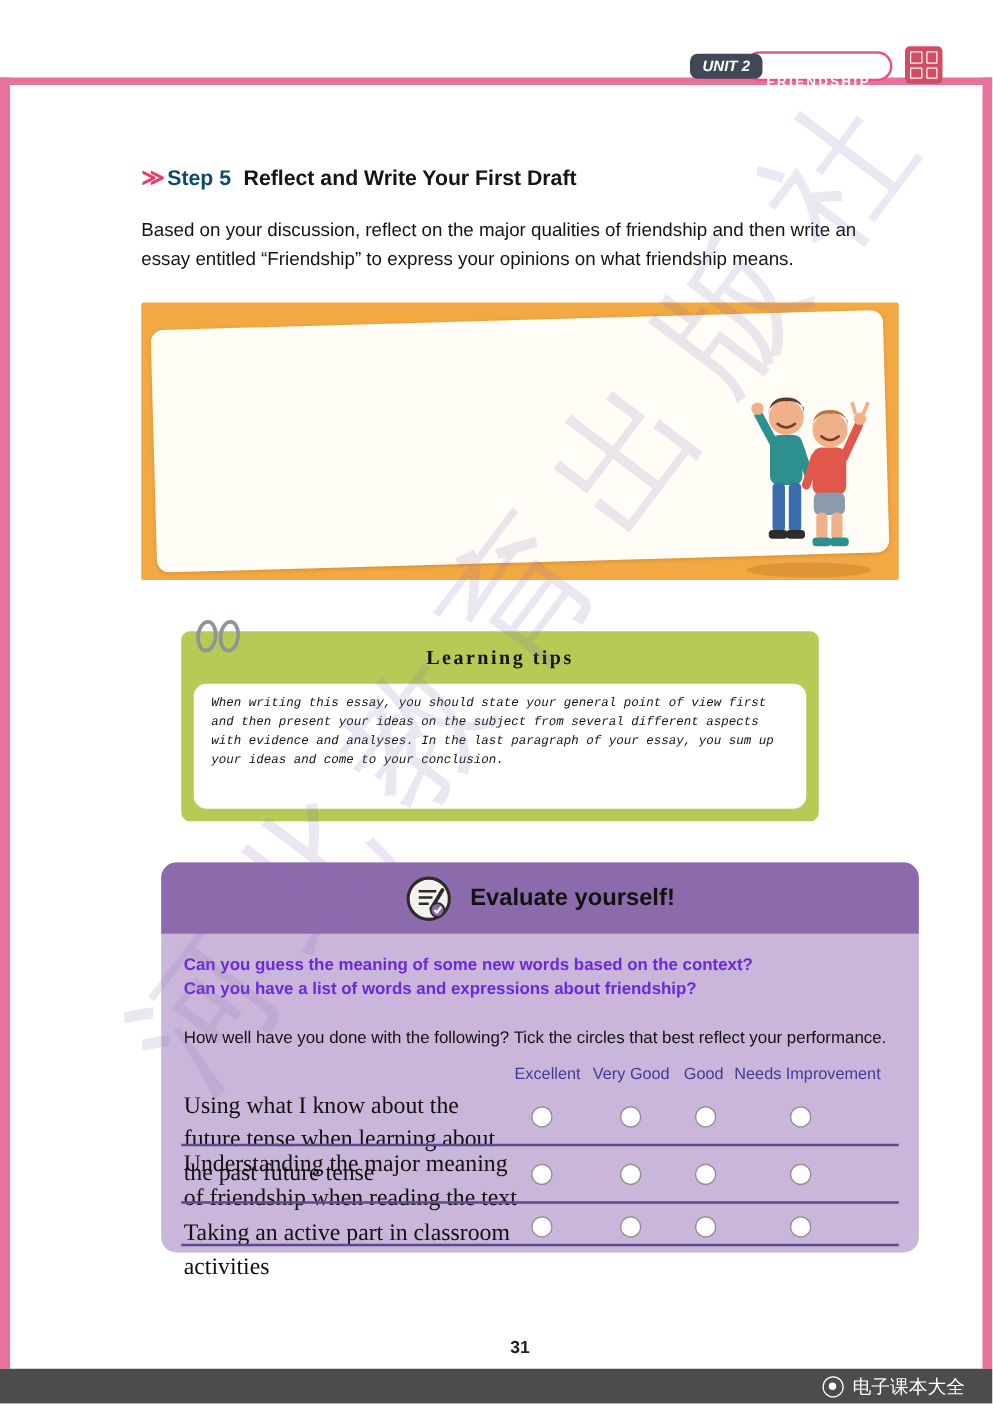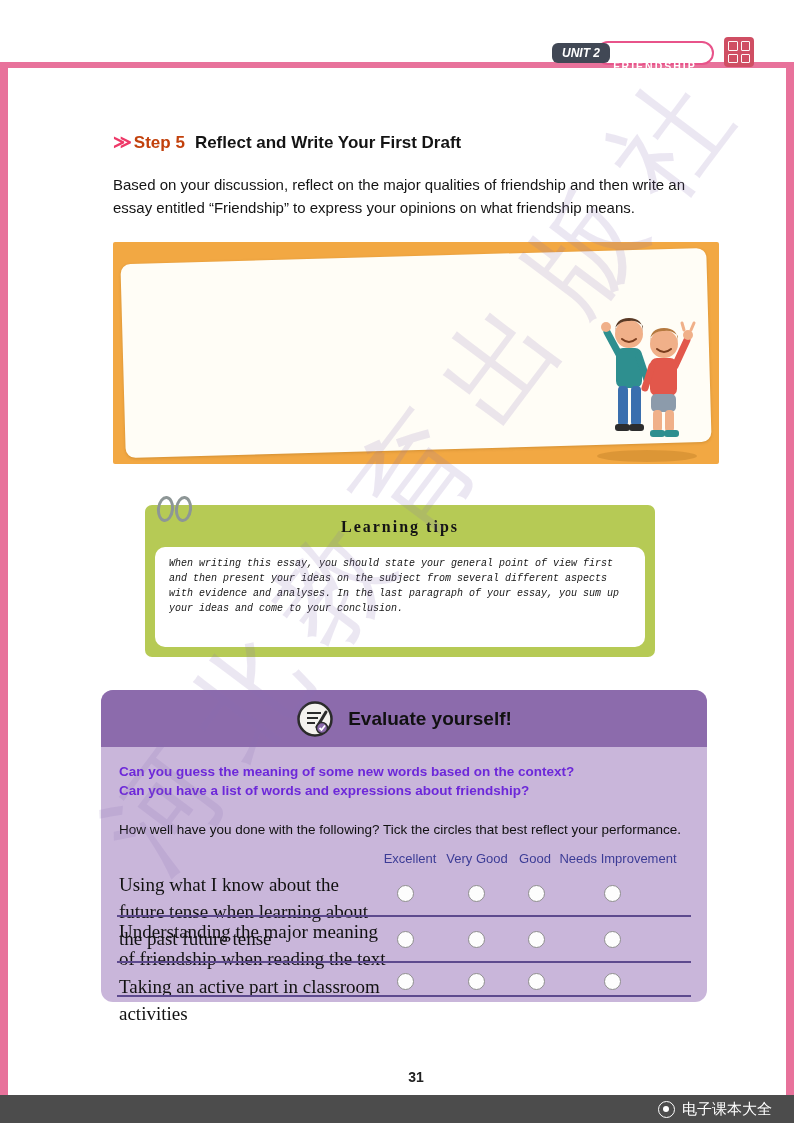--- a/index.html
+++ b/index.html
@@ -20,21 +20,21 @@
     border-radius:10px;color:#fff;font-weight:bold;font-size:10.5px;letter-spacing:2px;
     display:flex;align-items:center;justify-content:center;margin-top:20px;}
   .seal{position:absolute;left:724px;top:37px;width:30px;height:30px;background:#cf4e63;
     border-radius:4px;z-index:3;display:grid;grid-template-columns:1fr 1fr;grid-template-rows:1fr 1fr;
     gap:3px;padding:4px;box-sizing:border-box;}
   .seal span{border:1.5px solid rgba(255,255,255,0.95);border-radius:1px;}
 
   
   .step-heading{position:absolute;left:113px;top:131px;font-size:17px;font-weight:bold;}
   .step-chevrons{color:#ee3968;font-size:18px;margin-right:2px;}
-  .step-label{color:#c2410c;margin-right:10px;}
+  .step-label{color:#0c4a6e;margin-right:10px;}
   .step-title{color:#141414;}
   .step-desc{position:absolute;left:113px;top:173px;width:608px;font-size:15px;line-height:1.55;color:#141414;}
 
   
   .write-box{position:absolute;left:113px;top:242px;width:606px;height:222px;background:#f2a843;border-radius:2px;}
   .paper{position:absolute;left:10px;top:14px;width:586px;height:194px;background:#fffdf6;
     border-radius:10px;transform:rotate(-1.6deg);box-shadow:0 1px 3px rgba(120,70,0,0.25);}
   .boys{position:absolute;right:16px;bottom:0;width:112px;height:168px;}
 
   
@@ -43,21 +43,21 @@
     font-size:16px;letter-spacing:2px;color:#141414;font-family:Liberation Serif, serif;}
   .tips-inner{position:absolute;left:10px;top:42px;right:10px;bottom:10px;background:#ffffff;
     border-radius:10px;padding:9px 14px;box-sizing:border-box;}
   .tips-text{font-family:Liberation Mono, monospace;font-style:italic;font-size:10px;
     line-height:1.5;color:#141414;}
   .ring{position:absolute;top:-9px;width:11px;height:20px;border:3px solid #8d9696;
     border-radius:50%;background:transparent;transform:rotate(6deg);}
   .ring.l1{left:12px}.ring.l2{left:30px}.ring.r1{right:30px}.ring.r2{right:12px}
 
   
-  .eval{position:absolute;left:101px;top:690px;width:606px;height:312px;background:#c9b6da;border-radius:12px;}
+  .eval{position:absolute;left:129px;top:690px;width:606px;height:312px;background:#c9b6da;border-radius:12px;}
   .eval-header{position:absolute;left:0;top:0;width:100%;height:57px;background:#8c6bac;
     border-radius:12px 12px 0 0;display:flex;align-items:center;justify-content:center;gap:14px;}
   .eval-title{font-size:19px;font-weight:bold;color:#111;}
   .eval-q{position:absolute;left:18px;font-size:13.5px;color:#6d28d9;font-weight:bold;}
   .q1{top:74px}.q2{top:93px}
   .eval-instr{position:absolute;left:18px;top:132px;font-size:13.5px;color:#111;}
   .col-label{position:absolute;top:161px;transform:translateX(-50%);font-size:13px;color:#3c3c96;white-space:nowrap;}
   .cl1{left:309px}.cl2{left:376px}.cl3{left:434px}.cl4{left:517px}
   .row-text{position:absolute;left:18px;width:270px;font-family:"Liberation Serif",serif;
     font-size:19px;line-height:1.42;color:#111;}

